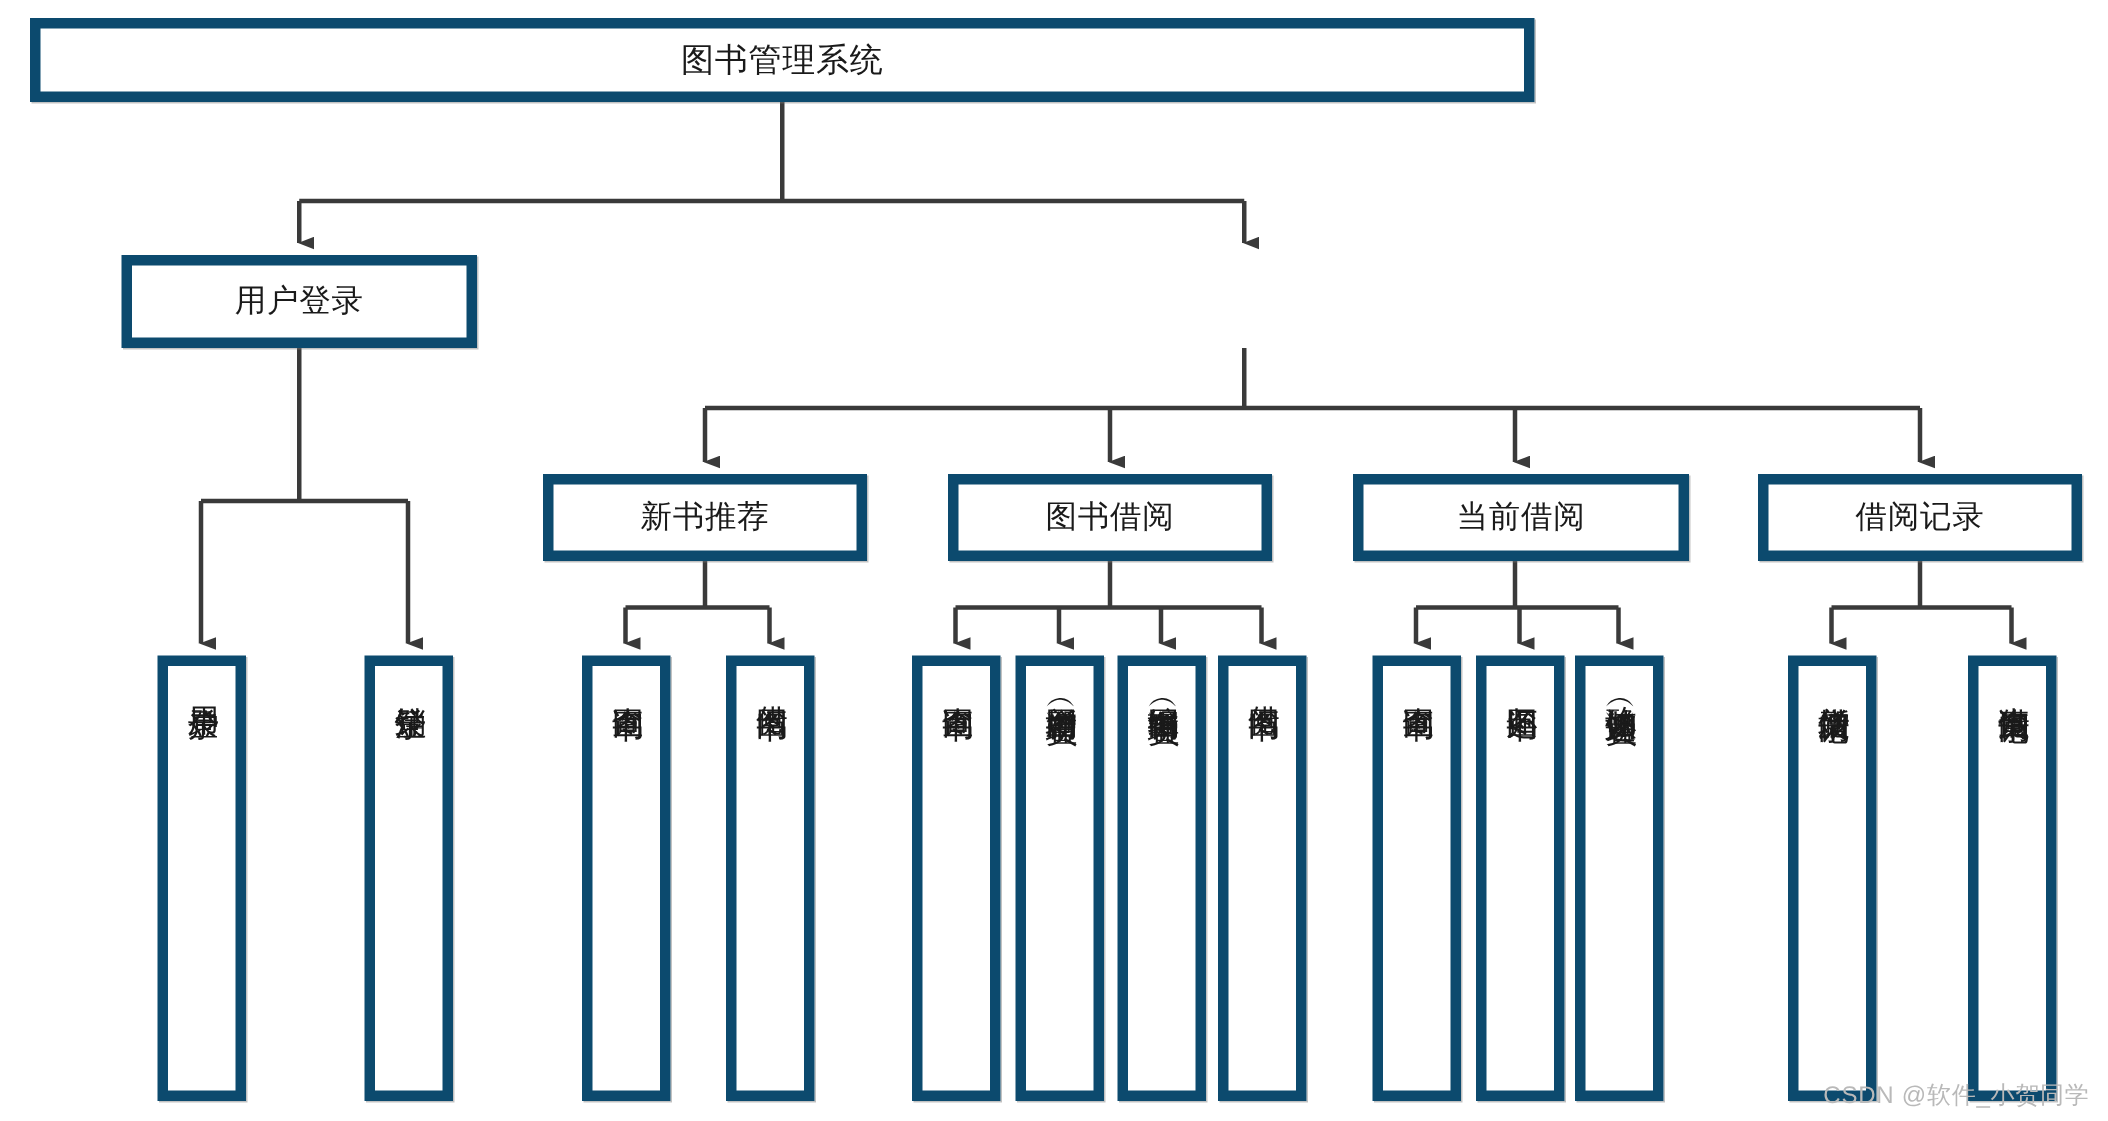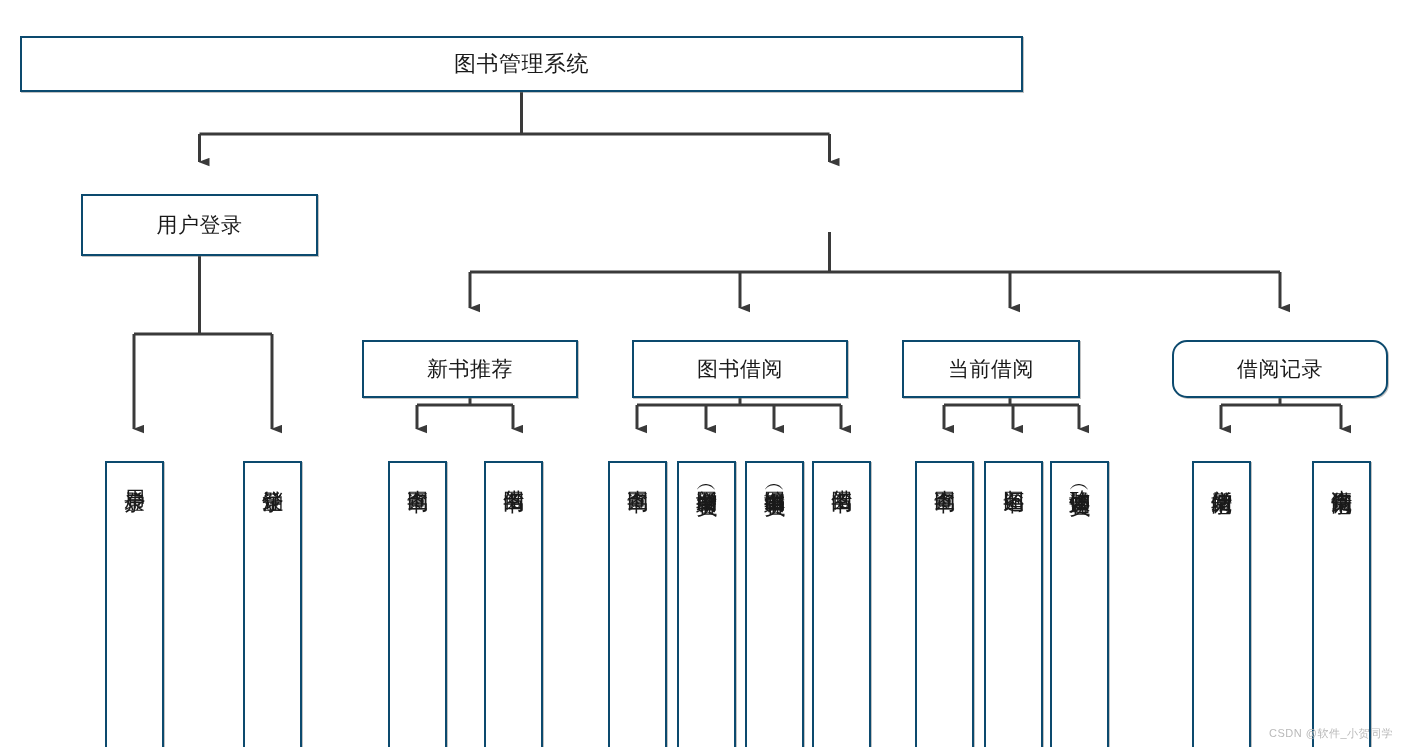--- a/index.html
+++ b/index.html
@@ -24,28 +24,27 @@
     left: 0;
     top: 0;
     width: 1405px;
     height: 747px;
     pointer-events: none;
   }
   .node {
     position: absolute;
     box-sizing: border-box;
     background: #ffffff;
-    border: 2px solid #0c4a6e;
+    border: 7px solid #0c4a6e;
     display: flex;
     align-items: center;
     justify-content: center;
     text-align: center;
     box-shadow: 1px 1px 0 rgba(120,120,120,0.45);
     z-index: 2;
-    margin-top: 24px;
   }
   .node-label {
     font-size: 21px;
     line-height: 1.25;
     letter-spacing: 0.5px;
     color: #1a1a1a;
     white-space: nowrap;
   }
   .node.level-root .node-label { font-size: 22px; }
   .node.level-1 .node-label { font-size: 21px; }
@@ -60,21 +59,21 @@
     font-size: 21px;
     line-height: 1.16;
     letter-spacing: 1px;
     white-space: normal;
     max-height: 100%;
   }
   #watermark {
     position: absolute;
     right: 12px;
     bottom: 6px;
-    font-size: 11px;
+    font-size: 16px;
     color: #b9b9b9;
     letter-spacing: 0.5px;
     z-index: 5;
     white-space: nowrap;
   }
 </style>
 </head>
 <body>
 
 <div id="diagram-root">
@@ -138,24 +137,24 @@
   <div class="node level-1" style="left: 81px; top: 170px; width: 237px; height: 62px;">
     <span class="node-label">用户登录</span>
   </div>
 
   <div class="node level-2" style="left: 632px; top: 316px; width: 216px; height: 58px;">
     <span class="node-label">图书借阅</span>
   </div>
   <div class="node level-2" style="left: 362px; top: 316px; width: 216px; height: 58px;">
     <span class="node-label">新书推荐</span>
   </div>
-  <div class="node level-2" style="left: 902px; top: 316px; width: 178px; height: 58px;">
+  <div class="node level-2" style="left: 902px; top: 316px; width: 224px; height: 58px;">
     <span class="node-label">当前借阅</span>
   </div>
-  <div class="node level-2" style="left: 1172px; top: 316px; width: 216px; height: 58px; border-radius: 15px;">
+  <div class="node level-2" style="left: 1172px; top: 316px; width: 216px; height: 58px;">
     <span class="node-label">借阅记录</span>
   </div>
 
   <div class="node leaf" style="left: 105px; top: 437px; width: 59px; height: 297px;">
     <span class="node-label">用户登录</span>
   </div>
   <div class="node leaf" style="left: 243px; top: 437px; width: 59px; height: 297px;">
     <span class="node-label">注销登录</span>
   </div>
   <div class="node leaf" style="left: 388px; top: 437px; width: 59px; height: 297px;">

